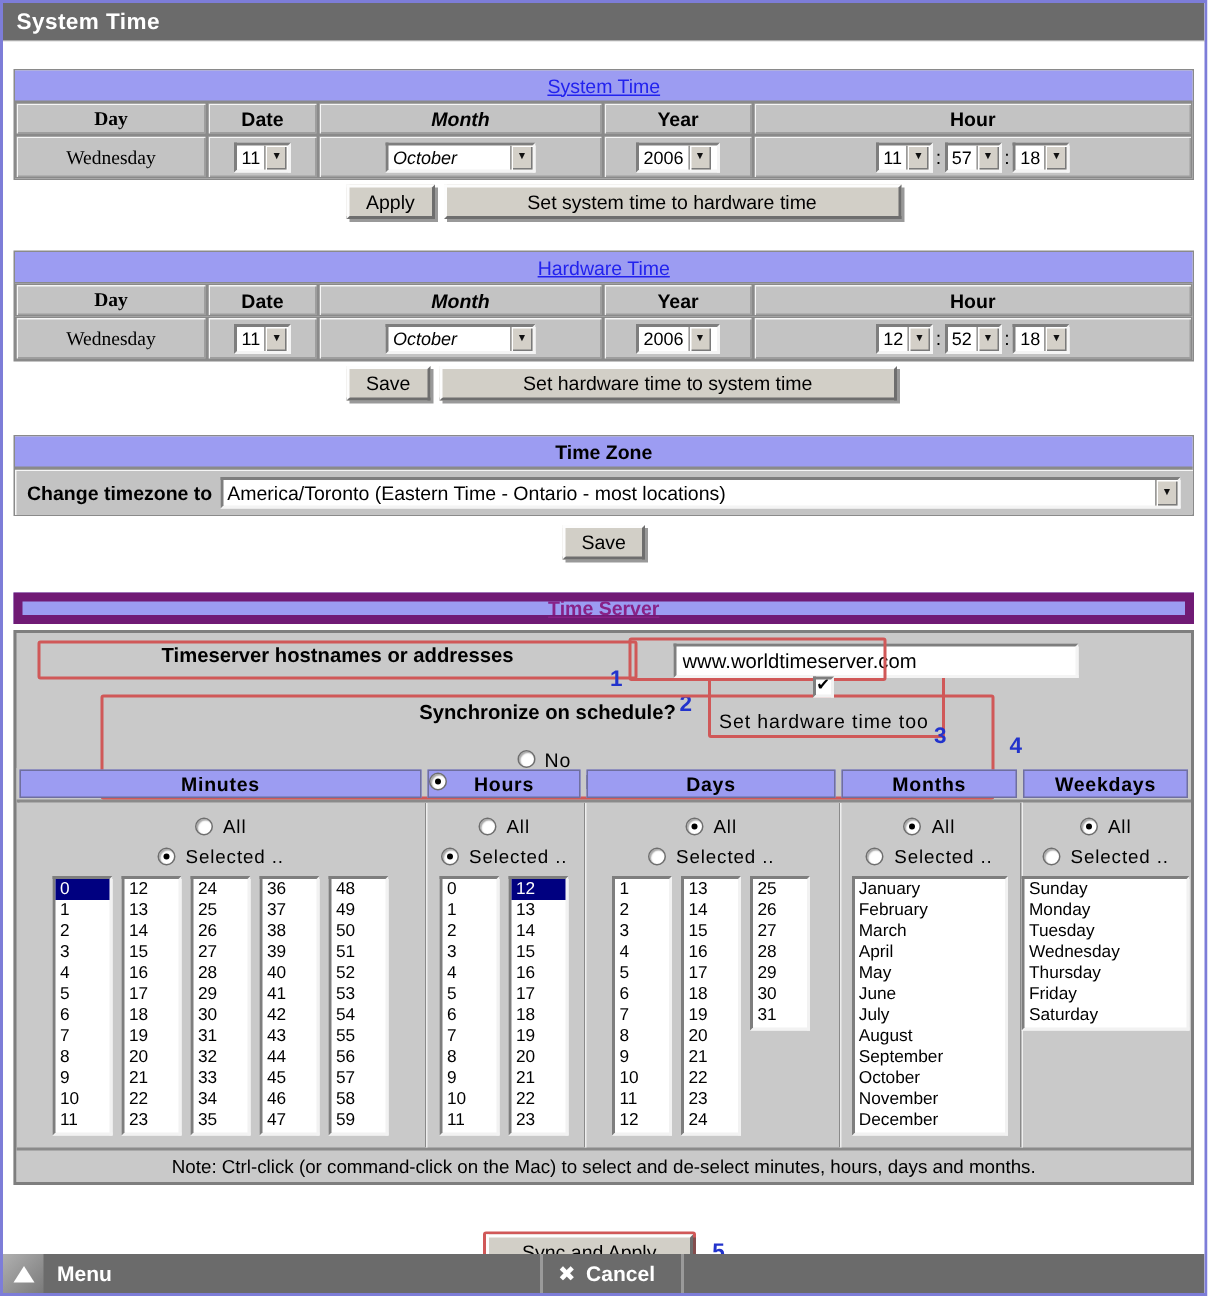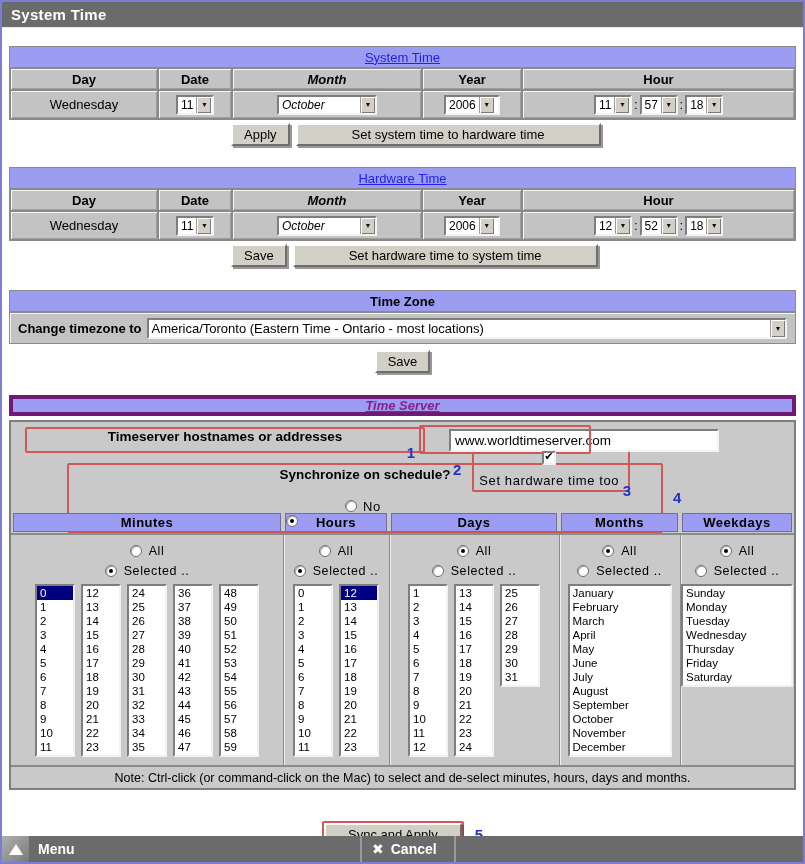--- a/index.html
+++ b/index.html
@@ -34,21 +34,21 @@
   
   .trow { display:flex; }
   .tc {
     background:#c3c3c3; border:1px solid #8a8a8a;
     box-shadow:inset 1px 1px 0 rgba(255,255,255,.85), inset -1px -1px 0 rgba(90,90,90,.35);
     display:flex; align-items:center; justify-content:center;
     font-size:13px; height:22px;
   }
   .trow.vals .tc { height:29px; }
   .tc.hdr { font-weight:bold; }
-  .w-day{width:148px;} .w-date{width:74px;} .w-month{width:190px;font-style:italic;} .w-year{width:100px;} .w-hour{flex:1;}
+  .w-day{width:128px;font-family:Liberation Serif, serif;} .w-date{width:74px;} .w-month{width:190px;font-style:italic;} .w-year{width:100px;} .w-hour{flex:1;}
 
   
   .wsel {
     display:inline-flex; align-items:stretch; background:#fff; height:20px;
     border-top:2px solid #7e7e7e; border-left:2px solid #7e7e7e;
     border-bottom:2px solid #f4f4f4; border-right:2px solid #f4f4f4;
     cursor:pointer;
   }
   .wsel-val { font-size:12px; padding:1px 3px 0 3px; white-space:nowrap; }
   .wsel-btn {
@@ -303,21 +303,21 @@
           <span class="wsel-val">America/Toronto (Eastern Time - Ontario - most locations)</span>
           <span class="wsel-btn">▼</span>
         </span>
       </div>
     </div>
     <div class="btnrow center" style="margin-bottom:22px;">
       <button class="btn">Save</button>
     </div>
 
     <div class="sec" style="margin-bottom:0; border:none;">
-      <div class="sec-head" style="border:4px solid #701a75;font-style:italic;">
+      <div class="sec-head" style="border:6px solid #701a75;">
         <a class="visited">Time Server</a>
       </div>
 
       <div class="ts-body">
 
         <div class="ts-row1">
           <div class="lblbox redbox">
             <b>Timeserver hostnames or addresses</b>
             <span class="num">1</span>
           </div>

